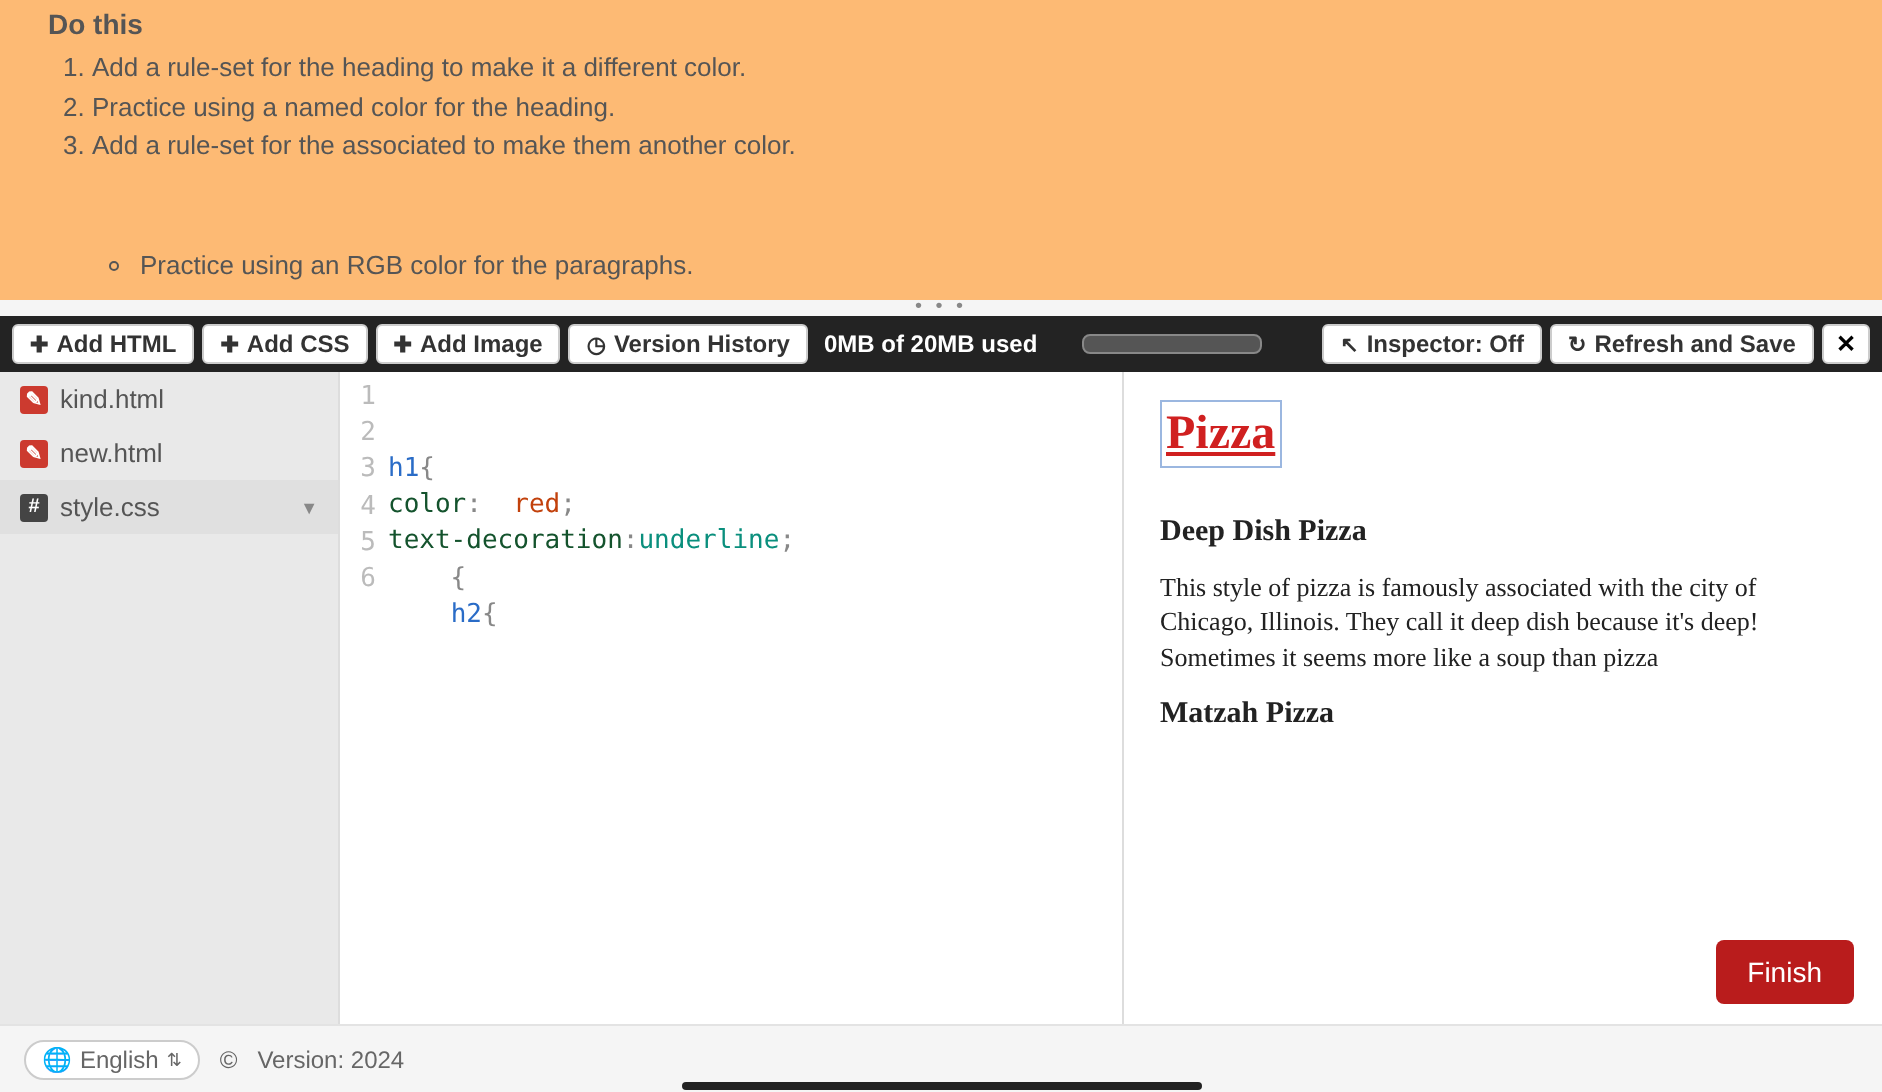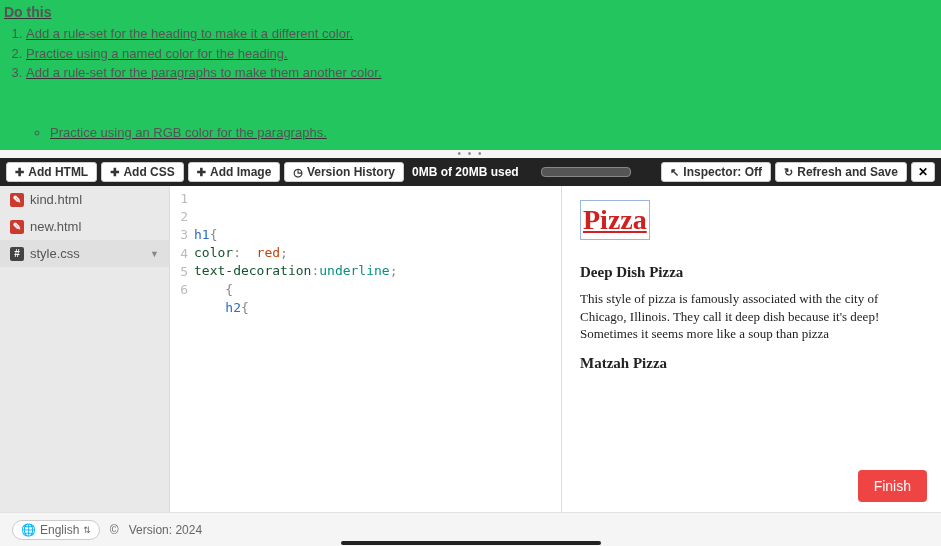--- a/index.html
+++ b/index.html
@@ -7,23 +7,22 @@
       font-family: -apple-system, BlinkMacSystemFont, "Segoe UI", Arial, sans-serif;
       font-size: 13px;
       color: #333;
       background: #f5f5f5;
       width: 941px;
       height: 546px;
       overflow: hidden;
       position: relative;
     }
     .instructions {
-      padding: 4px 10px 8px 4px;
-      background: #22c55e;
-      text-decoration: underline;
+      padding: 4px 10px 8px 24px;
+      background: #fdba74;
     }
     .do-this {
       font-weight: bold;
       color: #555;
       margin-bottom: 4px;
       font-size: 14px;
     }
     .instructions ol {
       padding-left: 22px;
       font-size: 13px;
@@ -163,21 +162,21 @@
       border-left: 1px solid #ddd;
       padding: 14px 18px;
       font-family: Georgia, "Times New Roman", serif;
       color: #222;
       line-height: 1.35;
       overflow: auto;
     }
     .preview h1 {
       color: #d02020;
       text-decoration: underline;
-      font-size: 28px;
+      font-size: 24px;
       font-weight: bold;
       margin-bottom: 12px;
       border: 1px solid #9bb7e0;
       display: inline-block;
       padding: 0 2px;
     }
     .preview h3 {
       font-size: 15px;
       font-weight: bold;
       margin: 10px 0 8px 0;
@@ -207,21 +206,21 @@
       padding: 2px 8px;
       display: flex;
       align-items: center;
       gap: 4px;
       background: #fff;
     }
     .finish-btn {
       position: absolute;
       right: 14px;
       bottom: 44px;
-      background: #ef4444;
+      background: #b91c1c;
       color: #fff;
       border: none;
       border-radius: 4px;
       padding: 8px 16px;
       font-size: 14px;
       font-weight: 500;
       cursor: pointer;
     }
     .bottom-bar {
       position: absolute;
@@ -236,21 +235,21 @@
   </style>
 </head>
 <body>
 
 <div class="instructions">
   <div class="do-this">Do this</div>
   <ol>
     <li>Add a rule-set for the heading to make it a different color.</li>
     <li>Practice using a named color for the heading.</li>
     <li>
-      <span>Add a rule-set for the paragraphs to make them another color.</span>
+      <span>Add a rule-set for the associated to make them another color.</span>
       <ul>
           <li>Practice using an RGB color for the paragraphs.</li>
         </ul>
     </li>
   </ol>
 </div>
 
 <div class="divider-dots">• • •</div>
 
 <div class="toolbar">

